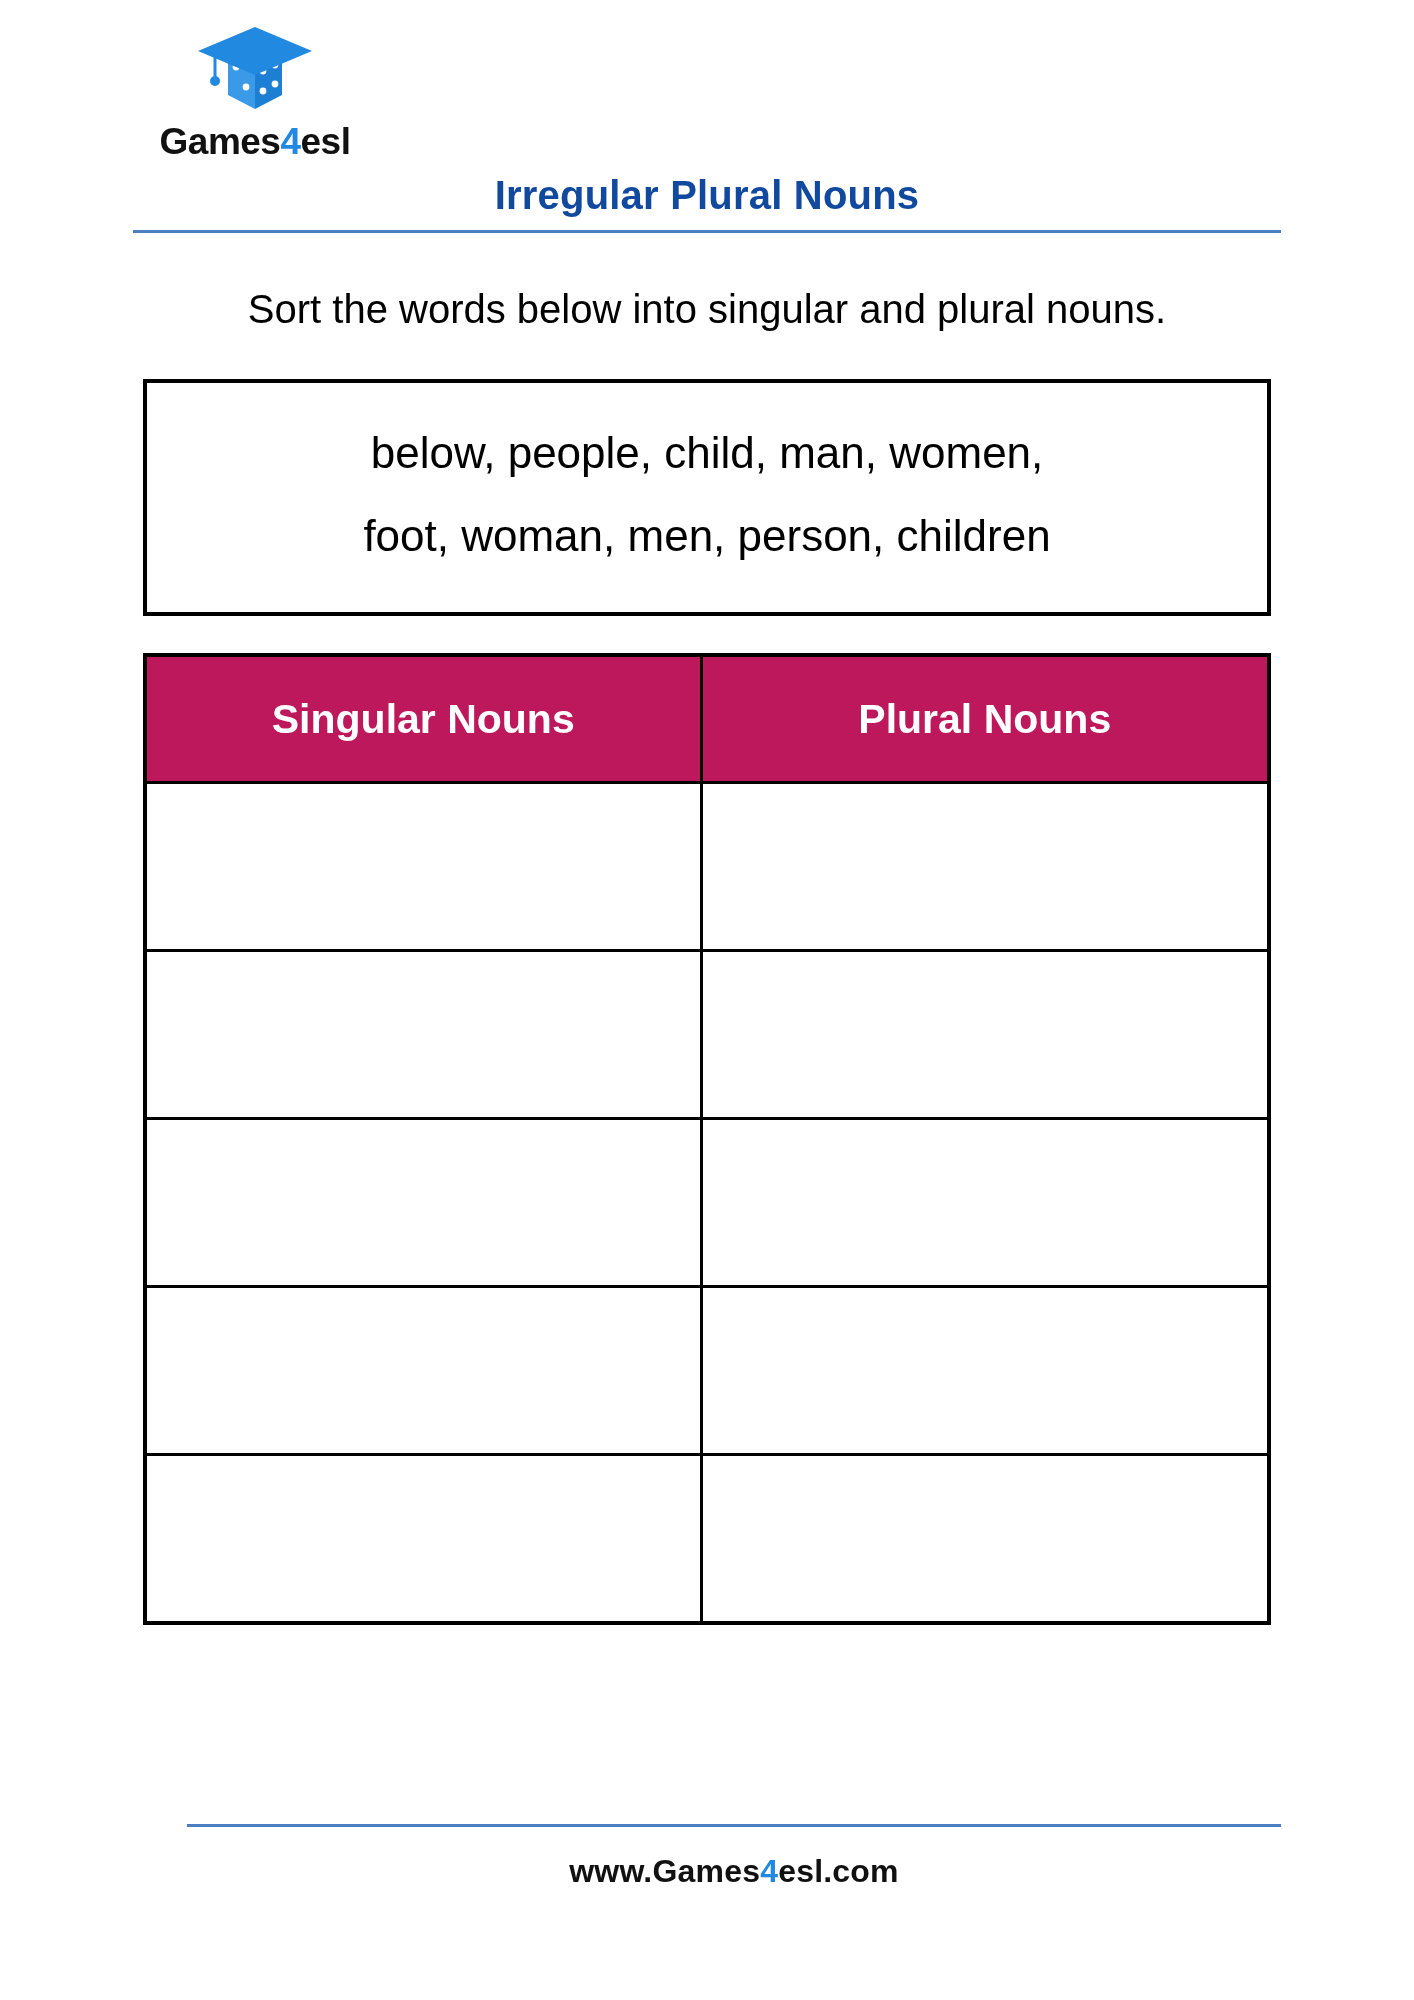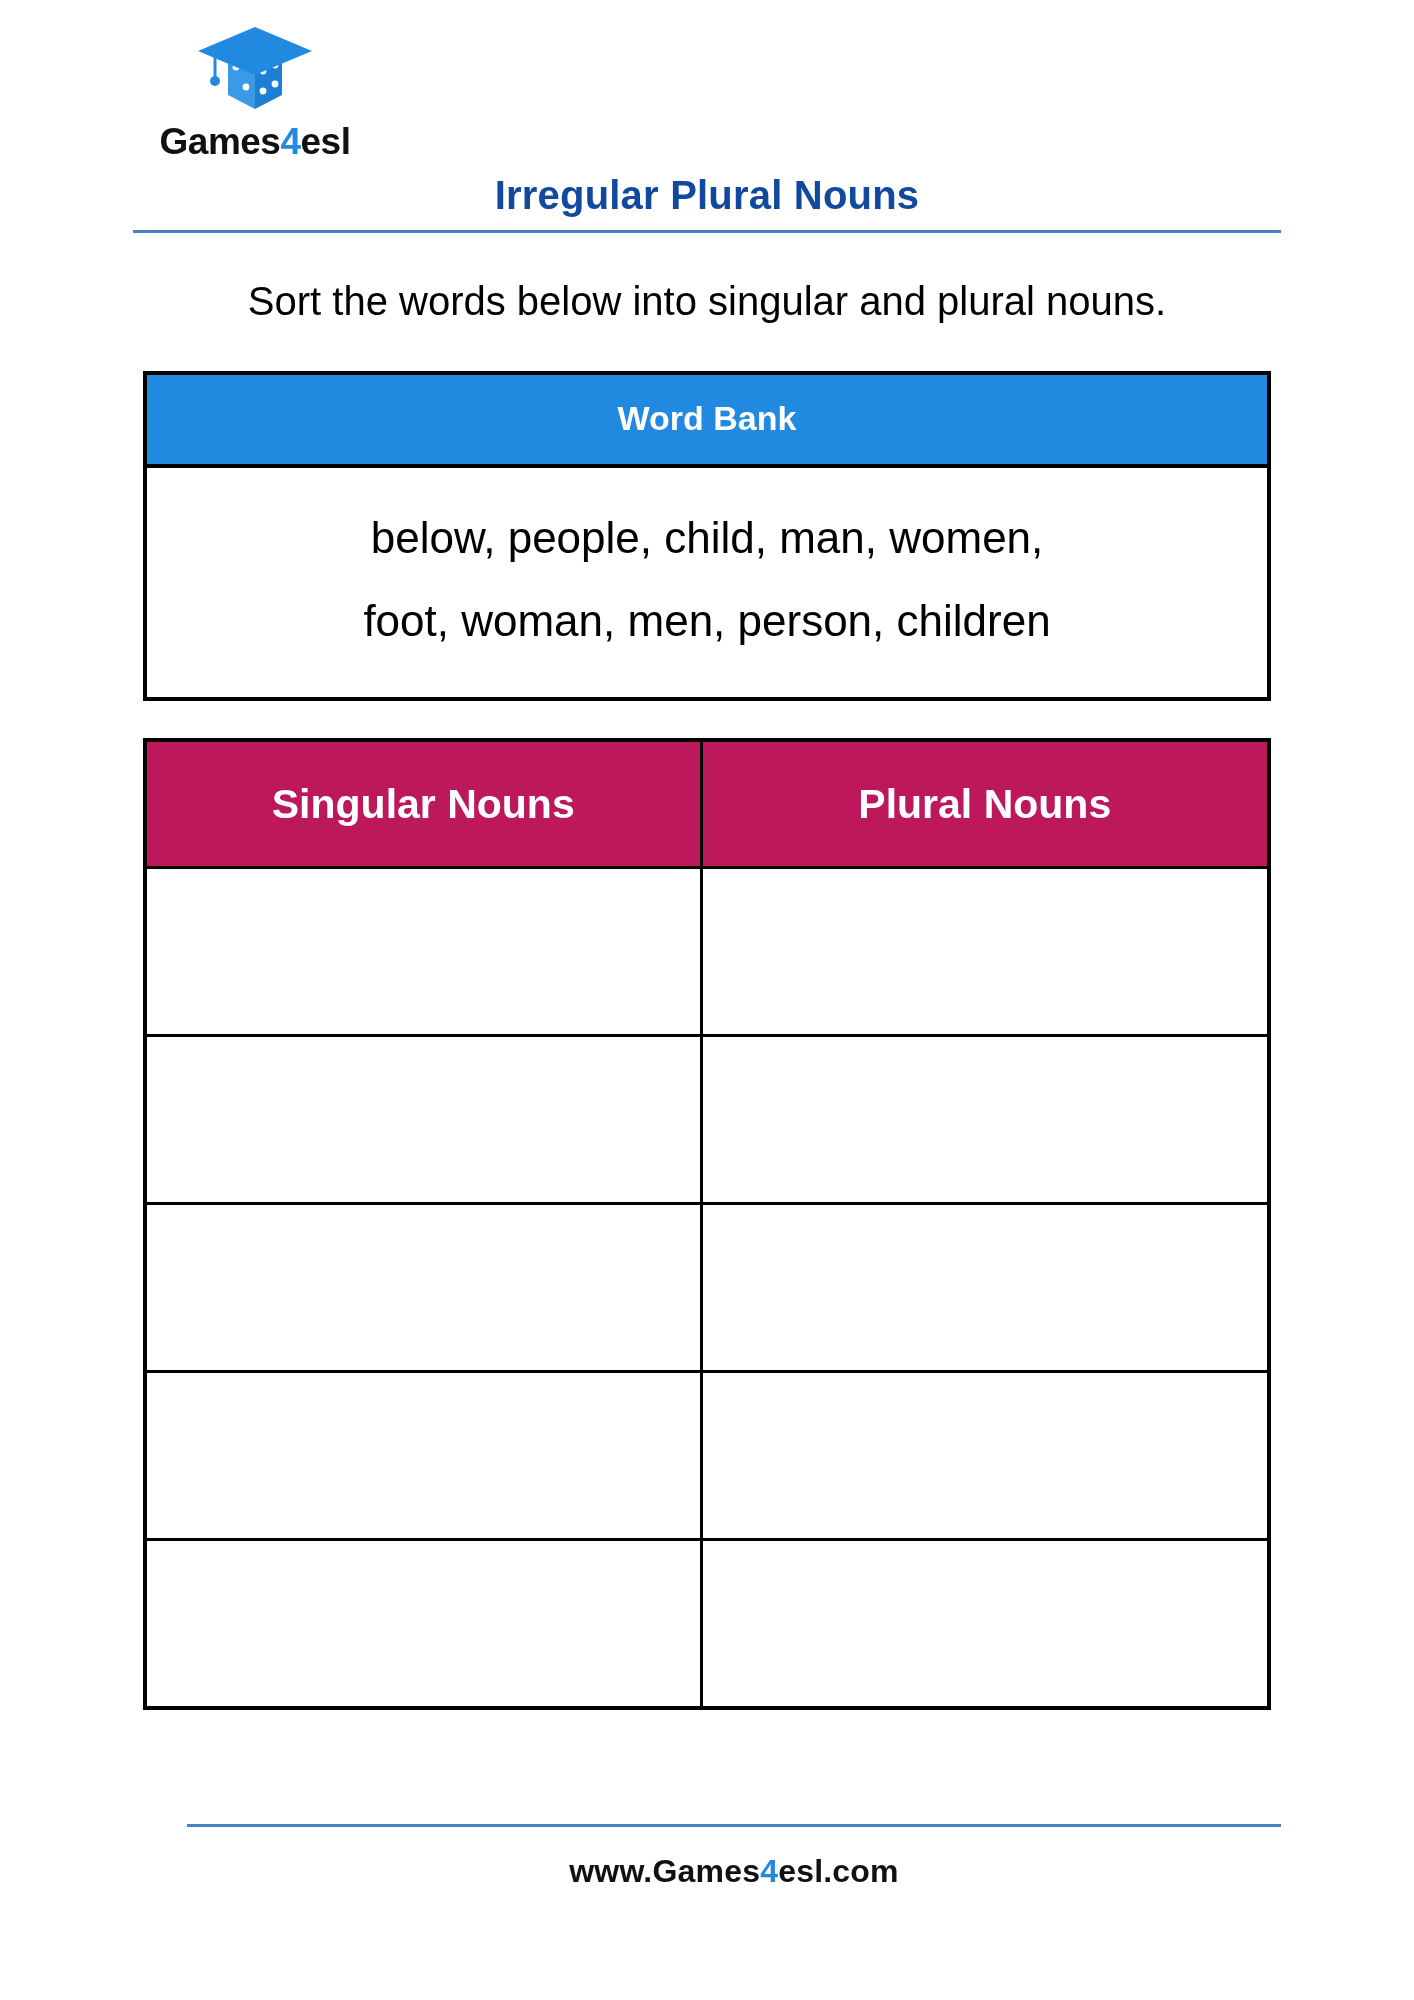--- a/index.html
+++ b/index.html
@@ -72,21 +72,21 @@
     position: absolute;
     left: 133px;
     right: 133px;
     top: 230px;
     height: 3px;
     background: #4a7fc4;
   }
 
   
   .instructions {
-    margin: 0 auto;
+    margin: 8px auto;
     padding-top: 40px;
     width: 1040px;
     text-align: center;
     font-size: 40px;
     line-height: 1.32;
     color: #000000;
   }
 
   
   .wordbank {
@@ -206,21 +206,20 @@
     </div>
 
     <div class="doc-title">Irregular Plural Nouns</div>
 
     <div class="rule"></div>
   </div>
 
   <div class="instructions">Sort the words below into singular and plural nouns.</div>
 
   <div class="wordbank">
-    <div class="wordbank-header">Word Bank</div>
     <div class="wordbank-body">
       <div class="wordbank-line">below, people, child, man, women,</div>
       <div class="wordbank-line">foot, woman, men, person, children</div>
     </div>
   </div>
 
   <table class="sort-table">
     <thead>
       <tr>
         <th>Singular Nouns</th>

